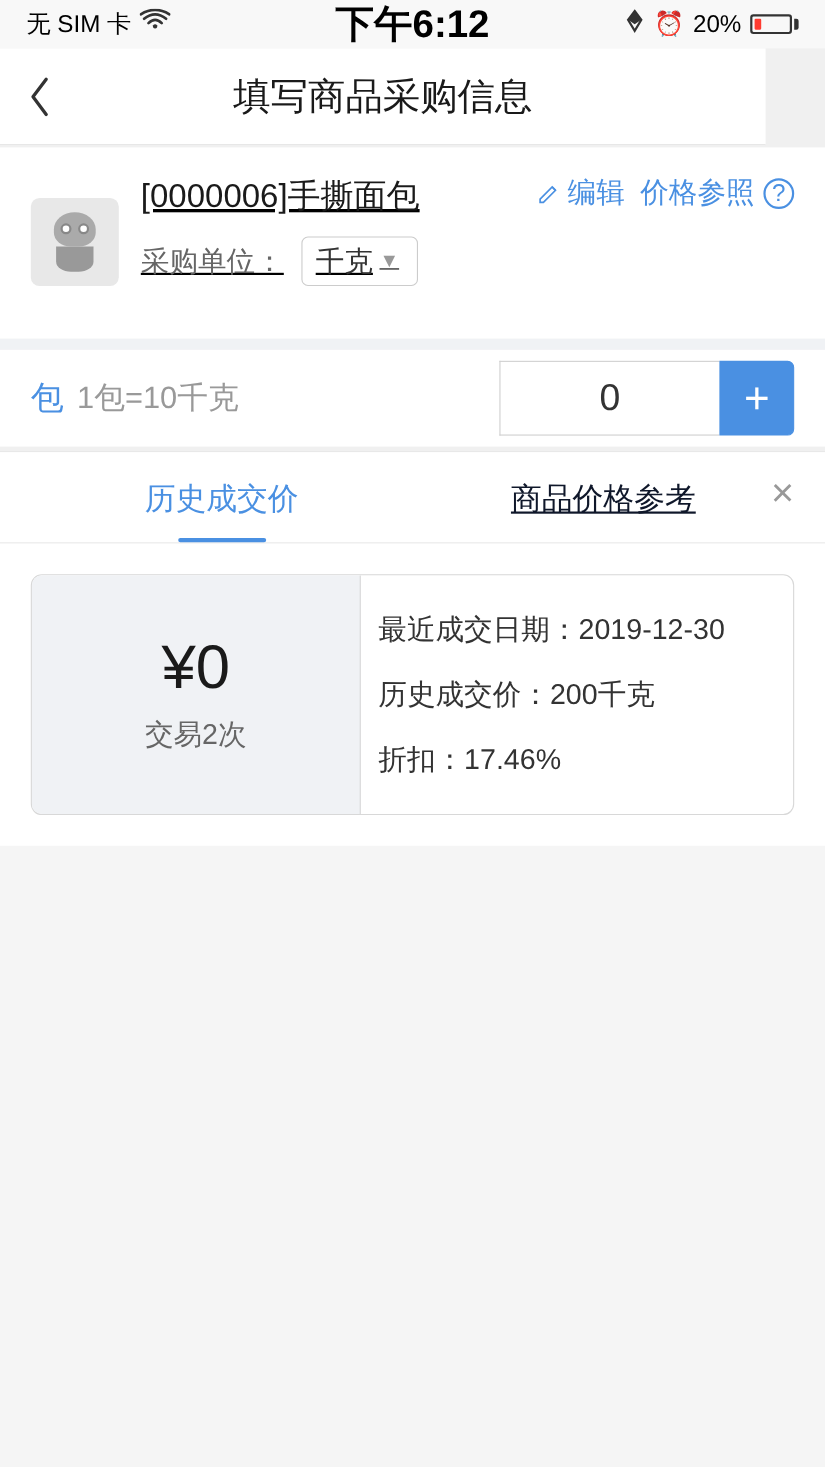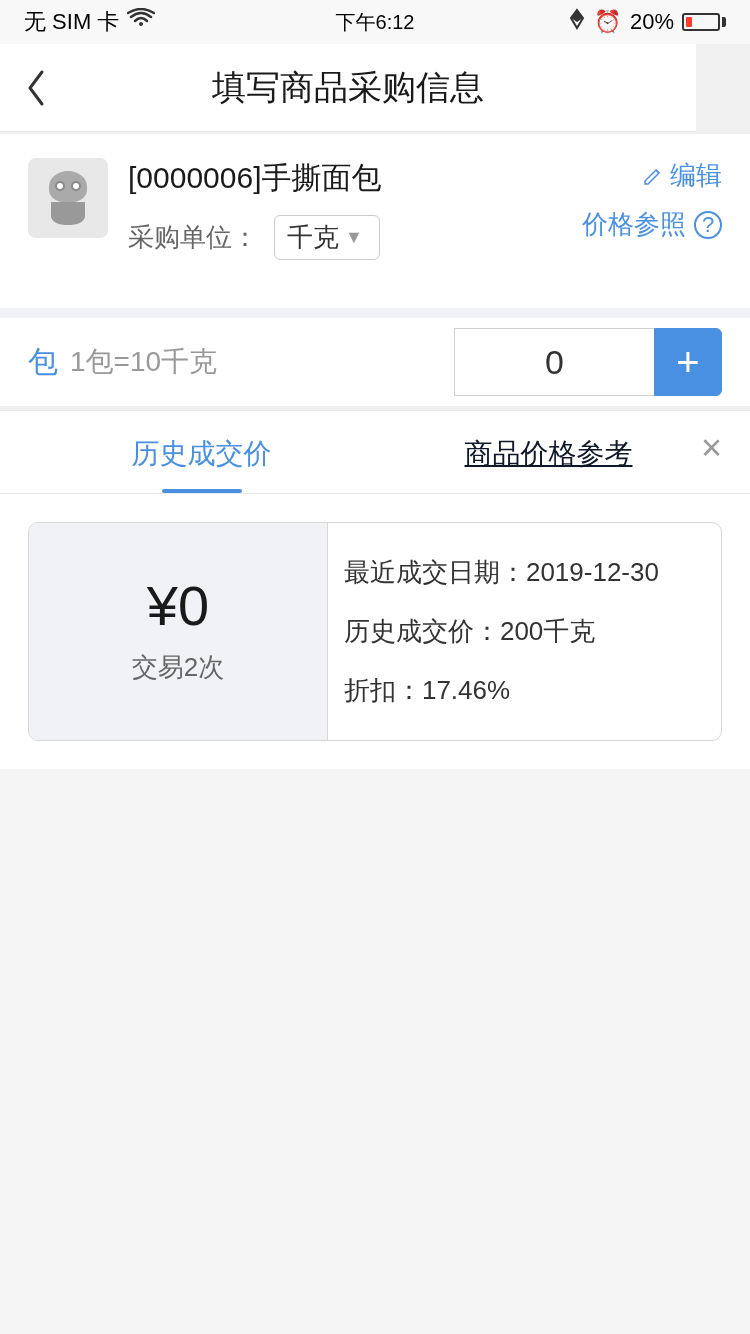--- a/index.html
+++ b/index.html
@@ -24,22 +24,22 @@
       font-size: 24px;
       font-weight: 500;
     }
     .status-left {
       display: flex;
       align-items: center;
       gap: 8px;
       font-size: 22px;
     }
     .status-center {
-      font-size: 20px;
-      font-weight: 400;
+      font-size: 35px;
+      font-weight: 700;
       position: absolute;
       left: 50%;
       transform: translateX(-50%);
     }
     .status-right {
       display: flex;
       align-items: center;
       gap: 8px;
       font-size: 22px;
     }
@@ -104,22 +104,23 @@
       margin-top: 2px;
     }
     .product-header {
       display: flex;
       align-items: flex-start;
       justify-content: space-between;
       margin-bottom: 24px;
     }
     .product-left {
       display: flex;
-      align-items: flex-start;
+      align-items: flex-end;
       gap: 20px;
+      text-decoration: underline;
     }
     .product-logo {
       width: 80px;
       height: 80px;
       background: #e8e8e8;
       border-radius: 8px;
       display: flex;
       align-items: center;
       justify-content: center;
     }
@@ -203,21 +204,21 @@
     .price-ref-btn {
       color: #4a90e2;
       font-size: 26px;
       display: flex;
       align-items: center;
       gap: 8px;
       cursor: pointer;
     }
     .price-ref-right {
       display: flex;
-      flex-direction: column;
+      flex-direction: row;
       align-items: flex-end;
       gap: 14px;
     }
 
     
     .quantity-section {
       background: #f0f2f5;
       height: 10px;
     }
     .quantity-row {

